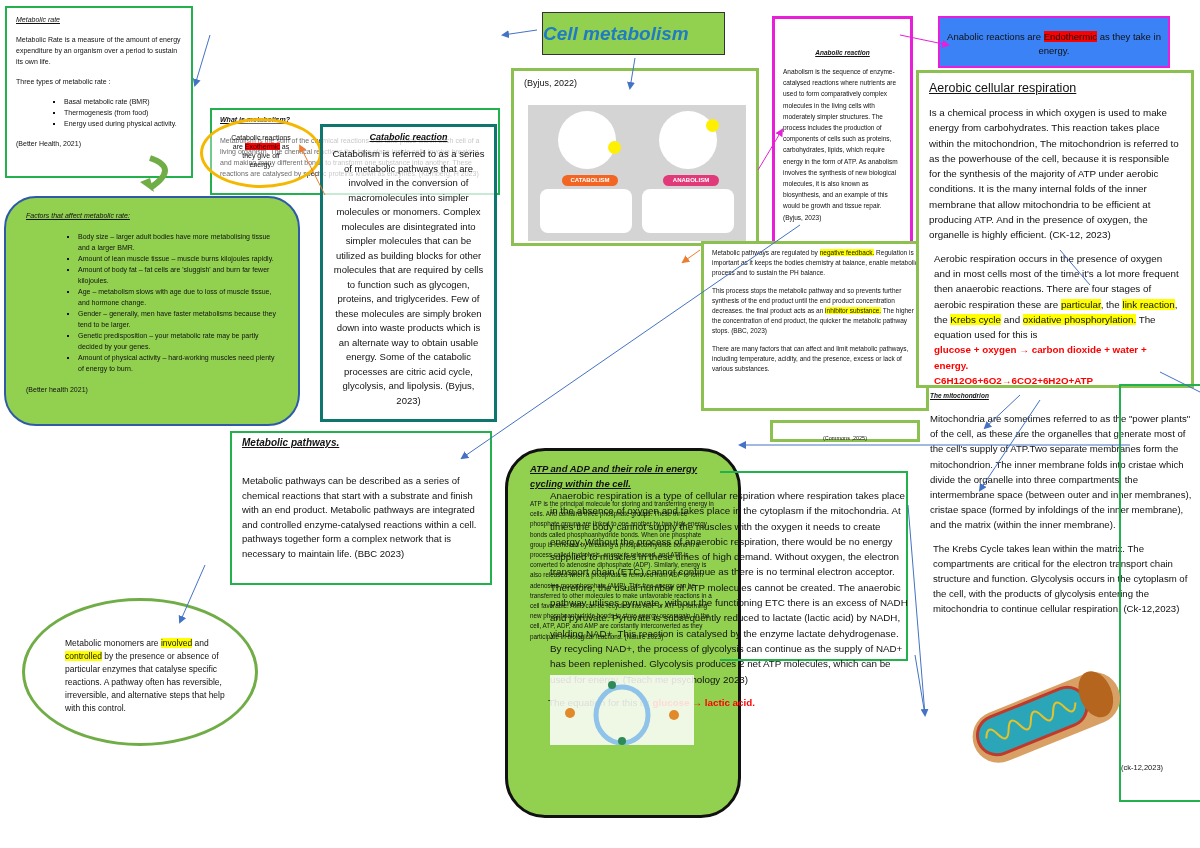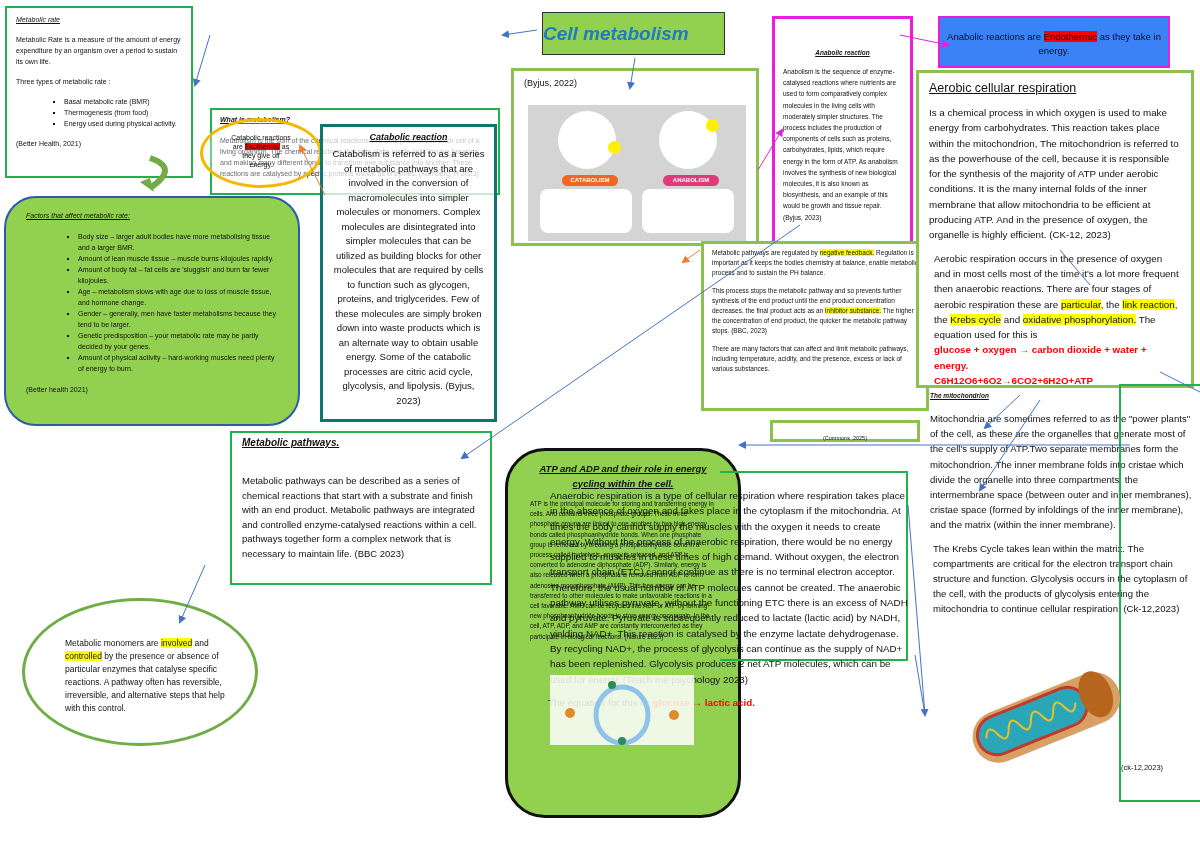--- a/index.html
+++ b/index.html
@@ -176,21 +176,21 @@
   <div style="font-size:8.5px;line-height:13px;">
     <span>Metabolic monomers are</span>
     <span class="hl-y">involved</span>
     <span>and</span>
     <span class="hl-y">controlled</span>
     <span>by the presence or absence of particular enzymes that catalyse specific reactions. A pathway often has reversible, irreversible, and alternative steps that help with this control.</span>
   </div>
 </div>
 
 <div class="abs" style="left:505px;top:448px;width:236px;height:370px;background:#92d050;border:3px solid #111;border-radius:40px;padding:10px 22px;">
-  <div style="font-size:9.5px;line-height:15px;font-weight:bold;font-style:italic;text-decoration:underline;text-align:center;">ATP and ADP and their role in energy cycling within the cell.</div>
+  <div style="font-size:9.5px;line-height:15px;font-weight:bold;font-style:italic;text-decoration:underline;">ATP and ADP and their role in energy cycling within the cell.</div>
   <div class="tiny" style="font-size:6.3px;line-height:10.2px;margin-top:8px;">ATP is the principal molecule for storing and transferring energy in cells. And contains three phosphate groups. These three phosphate groups are linked to one another by two high-energy bonds called phosphoanhydride bonds. When one phosphate group is removed by breaking a phosphoanhydride bond in a process called hydrolysis, energy is released, and ATP is converted to adenosine diphosphate (ADP). Similarly, energy is also released when a phosphate is removed from ADP to form adenosine monophosphate (AMP). This free energy can be transferred to other molecules to make unfavorable reactions in a cell favorable. AMP can be recycled into ADP or ATP by forming new phosphoanhydride bonds to store energy once again. In the cell, ATP, ADP, and AMP are constantly interconverted as they participate in biological reactions. (Nature 2023)</div>
 </div>
 
 <div class="abs" style="left:720px;top:471px;width:188px;height:190px;border:2px solid #22b14c;border-left:none;"></div>
 <div class="abs" style="left:548px;top:480px;width:360px;">
   <div style="font-size:9.8px;line-height:15.3px;margin-top:8px;padding-left:2px;">Anaerobic respiration is a type of cellular respiration where respiration takes place in the absence of oxygen and takes place in the cytoplasm if the mitochondria. At times the body cannot supply the muscles with the oxygen it needs to create energy. Without the process of anaerobic respiration, there would be no energy supplied to muscles in these times of high demand. Without oxygen, the electron transport chain (ETC) cannot continue as there is no terminal electron acceptor. Therefore, the usual number of ATP molecules cannot be created. The anaerobic pathway utilises pyruvate, without the functioning ETC there is an excess of NADH and pyruvate. Pyruvate is subsequently reduced to lactate (lactic acid) by NADH, yielding NAD+. This reaction is catalysed by the enzyme lactate dehydrogenase. By recycling NAD+, the process of glycolysis can continue as the supply of NAD+ has been replenished. Glycolysis produces 2 net ATP molecules, which can be used for energy. (Teach me psychology 2023)</div>
   <div style="font-size:9.8px;margin-top:10px;">
     <span>The equation for this is:</span>
     <span class="red">glucose → lactic acid.</span>
   </div>

